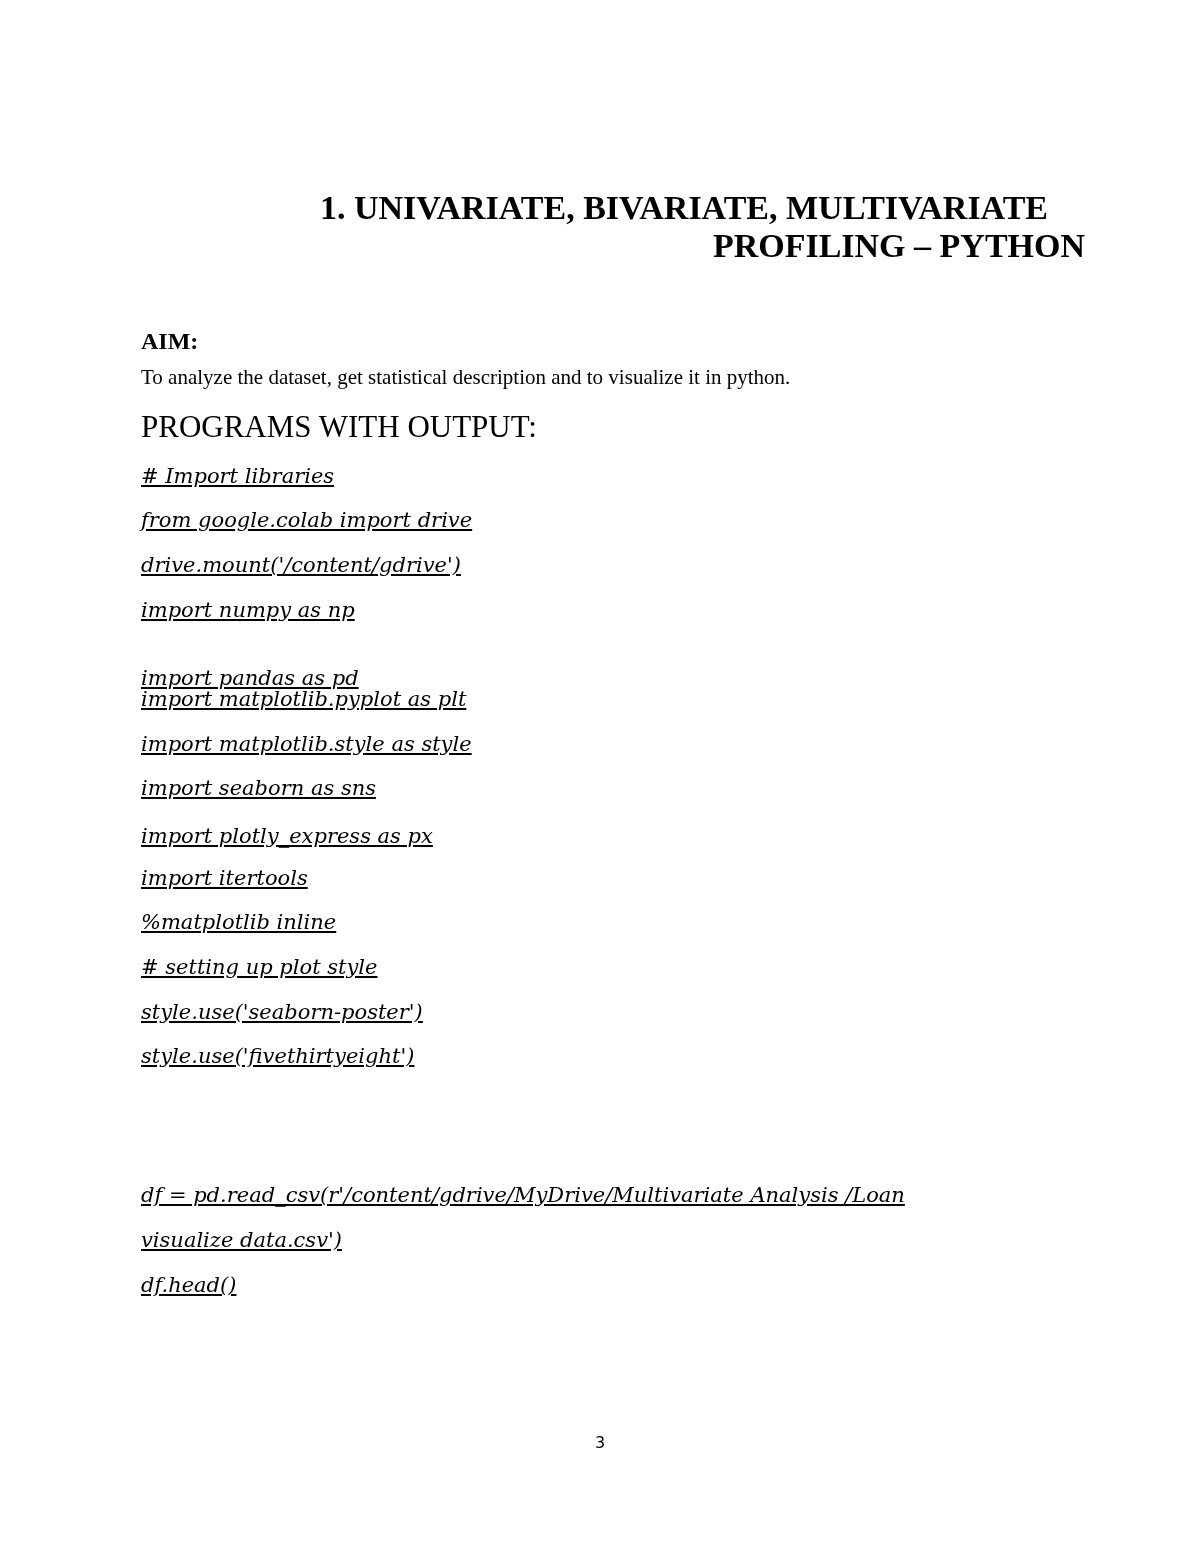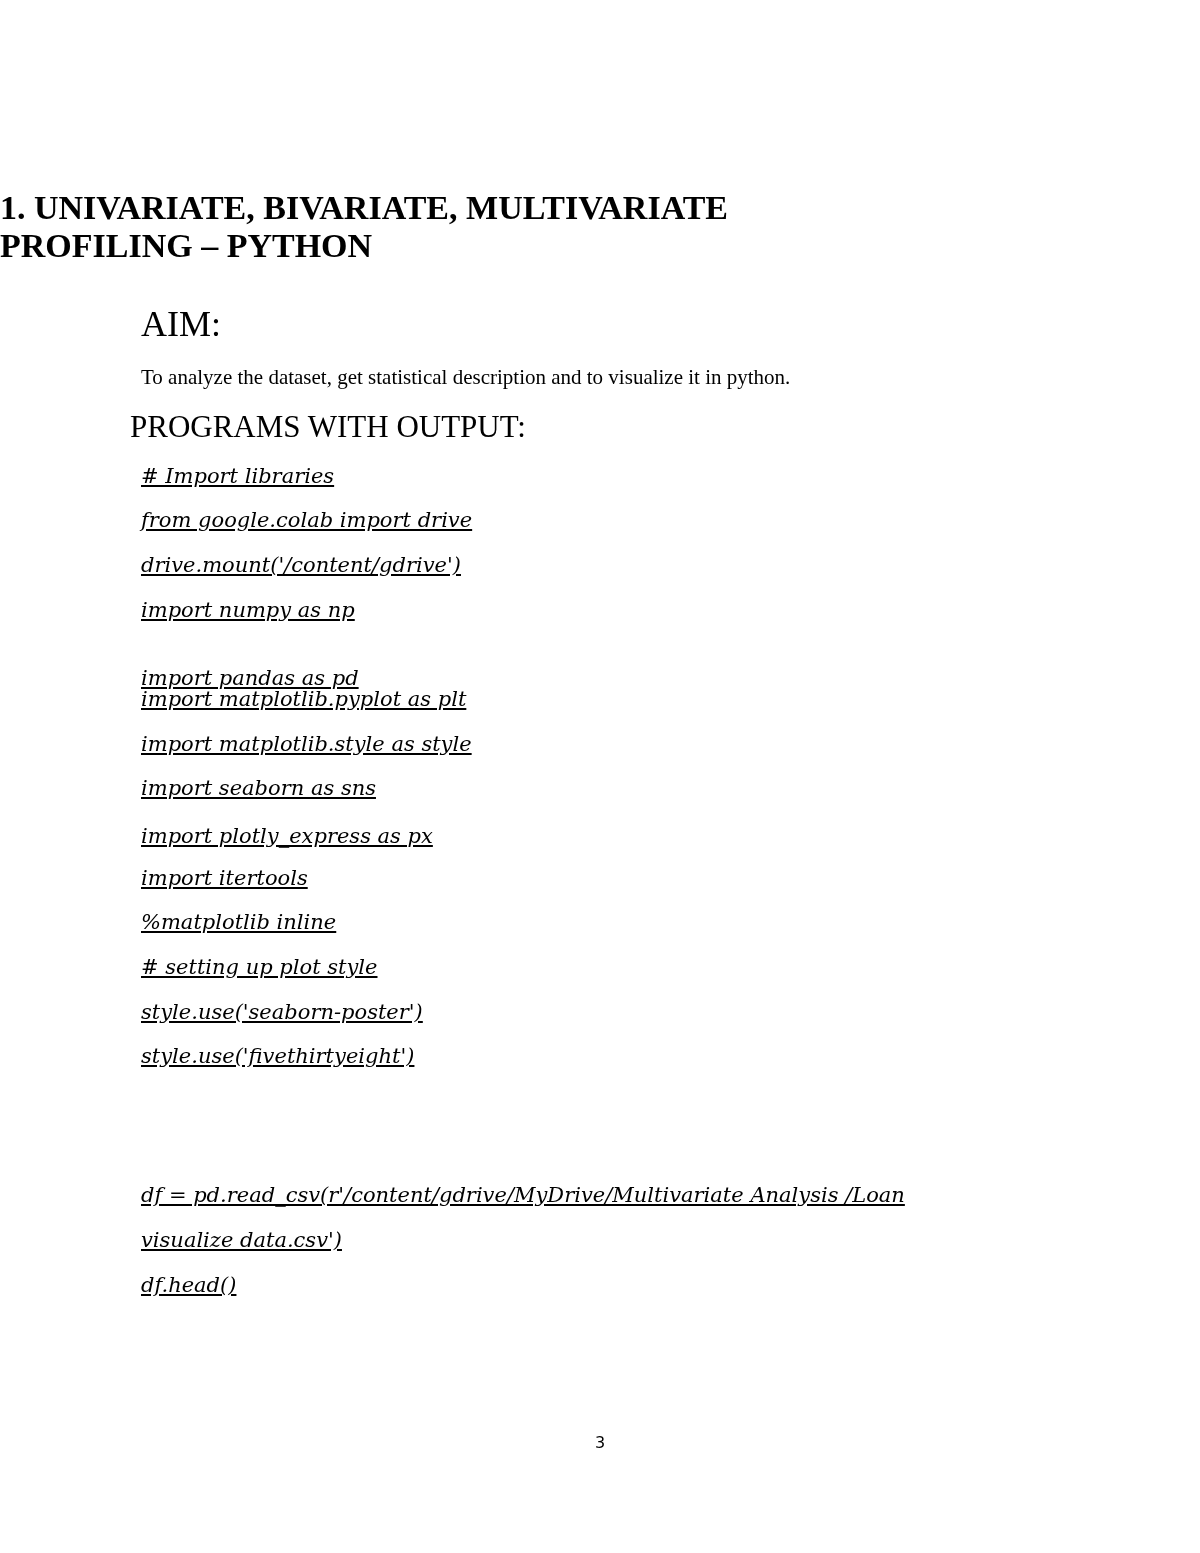--- a/index.html
+++ b/index.html
@@ -20,47 +20,47 @@
       left: 0;
       top: 0;
       width: 1200px;
       height: 1553px;
       background: #ffffff;
     }
     .title {
       position: absolute;
       left: 0;
       width: 1048px;
-      text-align: left;
+      text-align: right;
       font-weight: bold;
       font-size: 34px;
       line-height: 40px;
       letter-spacing: 0px;
     }
     .title.l1 { top: 188px; }
-    .title.l2 { top: 226px; }
+    .title.l2 { top: 226px; margin-left: 37px; }
 
     .h-aim {
       position: absolute;
       left: 141px;
-      top: 306px;
-      font-size: 36px;
+      top: 323px;
+      font-size: 24px;
       line-height: 36px;
-      font-weight: normal;
+      font-weight: bold;
     }
     .aim-text {
       position: absolute;
       left: 141px;
       top: 364px;
       font-size: 21px;
       line-height: 26px;
     }
     .h-programs {
       position: absolute;
-      left: 130px;
+      left: 141px;
       top: 408px;
       font-size: 31px;
       line-height: 38px;
       font-weight: normal;
     }
     .code-line {
       position: absolute;
       left: 141px;
       font-family: "DejaVu Serif", "Liberation Serif", serif;
       font-style: italic;

